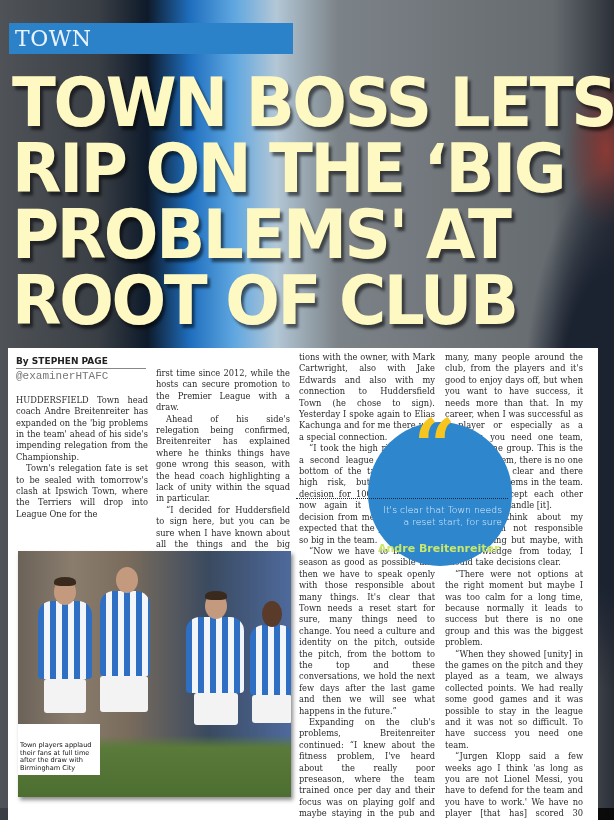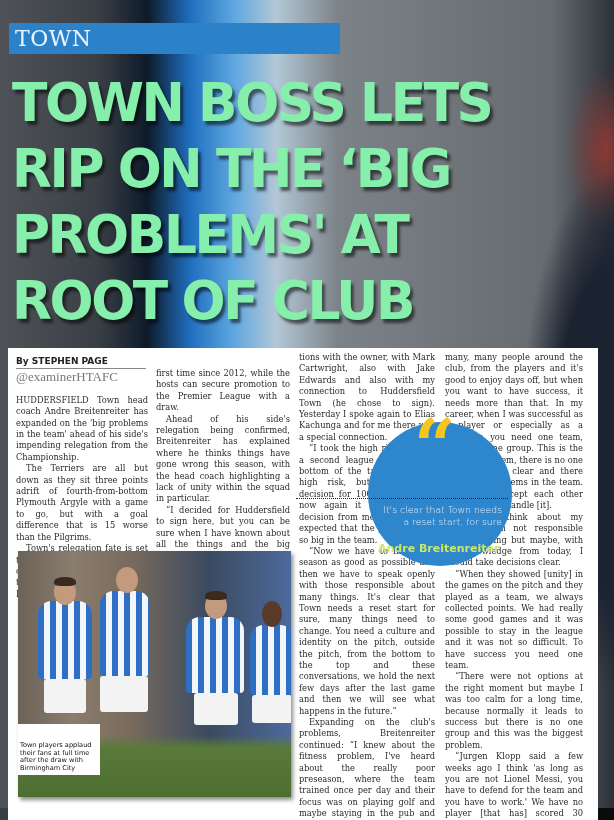--- a/index.html
+++ b/index.html
@@ -14,53 +14,53 @@
     background:
       radial-gradient(ellipse 90px 260px at 612px 430px, #1b2230 0%, #1b2230 60%, rgba(27,34,48,0) 100%),
       radial-gradient(ellipse 40px 80px at 606px 150px, #8a3a35 0%, rgba(138,58,53,0) 100%),
       linear-gradient(90deg, #4f5358 0%, #3a3f45 16%, #0e1a2a 24%, #1f6fbf 31%, #5ea6e0 38%, #b3c7d6 45%, #7c8388 55%, #6f7479 75%, #666b70 90%, #2c3038 100%);
   }
   .bg-bottom {
     position: absolute; left: 0; top: 808px; width: 614px; height: 12px;
     background: linear-gradient(90deg, #3a3f45 0%, #1c2a40 20%, #3d7fc4 35%, #7a8da0 45%, #a03030 52%, #1a1a1a 66%, #0a0a0a 100%);
   }
   .section-bar {
-    position: absolute; left: 9px; top: 23px; width: 331px; height: 31px;
+    position: absolute; left: 9px; top: 23px; width: 284px; height: 31px;
     background: #2b82c9;
   }
   .section-bar span {
     position: absolute; left: 6px; top: 3px;
     font-family: "DejaVu Serif", serif; font-weight: 300;
     font-size: 22px; color: #eaf4ff; letter-spacing: 0.5px;
   }
   .headline {
     position: absolute; left: 12px; top: 70px; width: 600px;
     font-family: "DejaVu Sans", sans-serif; font-weight: 900;
-    font-size: 54px; line-height: 66px; color: #86efac;
+    font-size: 67px; line-height: 66px; color: #fef9c3;
     letter-spacing: -2.5px;
     text-shadow: 3px 4px 3px rgba(0,0,0,0.55);
   }
   .headline div { white-space: nowrap; transform: scaleX(0.96); transform-origin: left; font-weight: bold; }
   .panel {
     position: absolute; left: 8px; top: 348px; width: 590px; height: 592px;
     background: #ffffff;
   }
   .col {
     position: absolute; top: 0;
     font-family: "DejaVu Serif", serif; font-size: 8.3px; line-height: 11.4px;
     color: #2b2b2b; text-align: justify; hyphens: auto;
   }
   .col p { margin: 0; text-indent: 10px; }
   .col p.first { text-indent: 0; }
   .byline {
     font-family: "DejaVu Sans", sans-serif; font-weight: bold;
     font-size: 9px; color: #222; border-bottom: 1px solid #888;
     padding-bottom: 1px; margin-top: 8px; width: 130px;
   }
-  .handle { font-family: Liberation Serif, serif; font-size: 13px; color: #777; margin-bottom: 12px; margin-top: 2px; }
+  .handle { font-family: Liberation Mono, monospace; font-size: 11px; color: #777; margin-bottom: 12px; margin-top: 2px; }
   .photo {
     position: absolute; left: 10px; top: 203px; width: 273px; height: 246px;
     background:
       linear-gradient(180deg, rgba(0,0,0,0) 75%, #5a7a3a 80%, #4c6e30 100%),
       linear-gradient(90deg, #6b6258 0%, #8a7d6e 20%, #7a6c5c 40%, #3a4a60 70%, #4e6a9c 100%);
     box-shadow: 2px 3px 4px rgba(0,0,0,0.45);
     overflow: hidden;
   }
   .player {
     position: absolute; border-radius: 14px 14px 4px 4px;
@@ -114,21 +114,20 @@
   <div>PROBLEMS' AT</div>
   <div>ROOT OF CLUB</div>
 </h1>
 
 <div class="panel">
 
   <div class="col" style="left:8px; width:132px;">
     <div class="byline">By STEPHEN PAGE</div>
     <div class="handle">@examinerHTAFC</div>
     <p class="first">HUDDERSFIELD Town head coach Andre Breitenreiter has expanded on the 'big problems in the team' ahead of his side's impending relegation from the Championship.</p>
-    <p>The Terriers are all but down as they sit three points adrift of fourth-from-bottom Plymouth Argyle with a game to go, but with a goal difference that is 15 worse than the Pilgrims.</p>
     <p>Town's relegation fate is set to be sealed with tomorrow's clash at Ipswich Town, where the Terriers will drop into League One for the</p>
   </div>
 
   <div class="col" style="left:148px; width:134px; top:20px;">
     <p class="first">first time since 2012, while the hosts can secure promotion to the Premier League with a draw.</p>
     <p>Ahead of his side's relegation being confirmed, Breitenreiter has explained where he thinks things have gone wrong this season, with the head coach highlighting a lack of unity within the squad in particular.</p>
     <p>“I decided for Huddersfield to sign here, but you can be sure when I have known about all the things and the big problems in the team, maybe I [would] have decided another way,” Breitenreiter said at a press conference yesterday.</p>
     <p>“Because of the good conversa-</p>
   </div>
 
@@ -136,22 +135,22 @@
     <p class="first">tions with the owner, with Mark Cartwright, also with Jake Edwards and also with my connection to Huddersfield Town (he chose to sign). Yesterday I spoke again to Elias Kachunga and for me there was a special connection.</p>
     <p style="shape-outside:none;">“I took the high risk to go to a second league team at the bottom of the table. It was a high risk, but I took the decision for 100 per cent and now again it was the right decision from me but I haven't expected that the problems are so big in the team.</p>
     <p>“Now we have to finish the season as good as possible and then we have to speak openly with those responsible about many things. It's clear that Town needs a reset start for sure, many things need to change. You need a culture and identity on the pitch, outside the pitch, from the bottom to the top and these conversations, we hold the next few days after the last game and then we will see what happens in the future.”</p>
     <p>Expanding on the club's problems, Breitenreiter continued: “I knew about the fitness problem, I've heard about the really poor preseason, where the team trained once per day and their focus was on playing golf and maybe staying in the pub and this never leads to success. They trained not enough to play over 90 minutes.</p>
 
   </div>
 
   <div class="col" style="left:437px; width:138px; top:4px;">
     <p class="first">many, many people around the club, from the players and it's good to enjoy days off, but when you want to have success, it needs more than that. In my career, when I was successful as a player or especially as a manager, you need one team, you need one group. This is the biggest problem, there is no one group, this is clear and there are many problems in the team. They don't accept each other and I couldn't handle [it].</p>
     <p>“When I think about my mistakes, I'm not responsible for everything but maybe, with the knowledge from today, I should take decisions clear.</p>
+    <p>“There were not options at the right moment but maybe I was too calm for a long time, because normally it leads to success but there is no one group and this was the biggest problem.</p>
     <p>“When they showed [unity] in the games on the pitch and they played as a team, we always collected points. We had really some good games and it was possible to stay in the league and it was not so difficult. To have success you need one team.</p>
-    <p>“There were not options at the right moment but maybe I was too calm for a long time, because normally it leads to success but there is no one group and this was the biggest problem.</p>
     <p>“Jurgen Klopp said a few weeks ago I think 'as long as you are not Lionel Messi, you have to defend for the team and you have to work.' We have no player [that has] scored 30 goals and also 30 assists.</p>
   </div>
 
   <div class="photo">
     <div class="player" style="left:20px; top:50px; width:54px; height:78px;"></div>
     <div class="head" style="left:36px; top:28px; width:22px; height:26px;"></div>
     <div class="hair" style="left:36px; top:26px; width:22px; height:9px;"></div>
     <div class="shorts" style="left:26px; top:128px; width:42px; height:34px;"></div>
 
     <div class="player" style="left:82px; top:40px; width:50px; height:85px;"></div>

